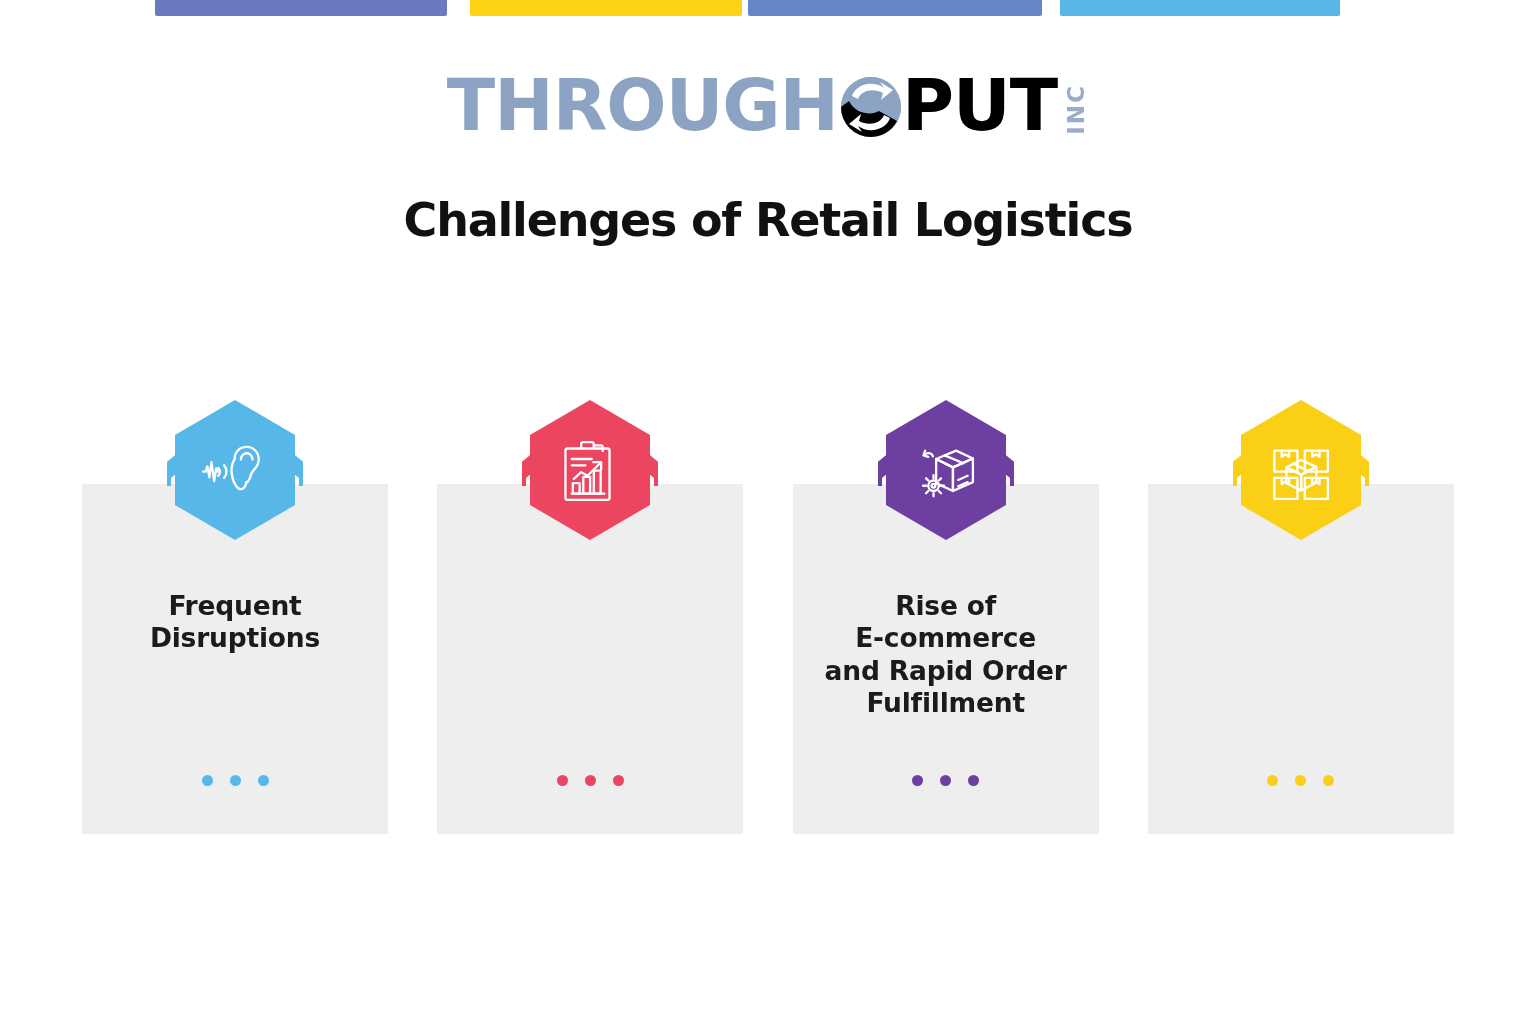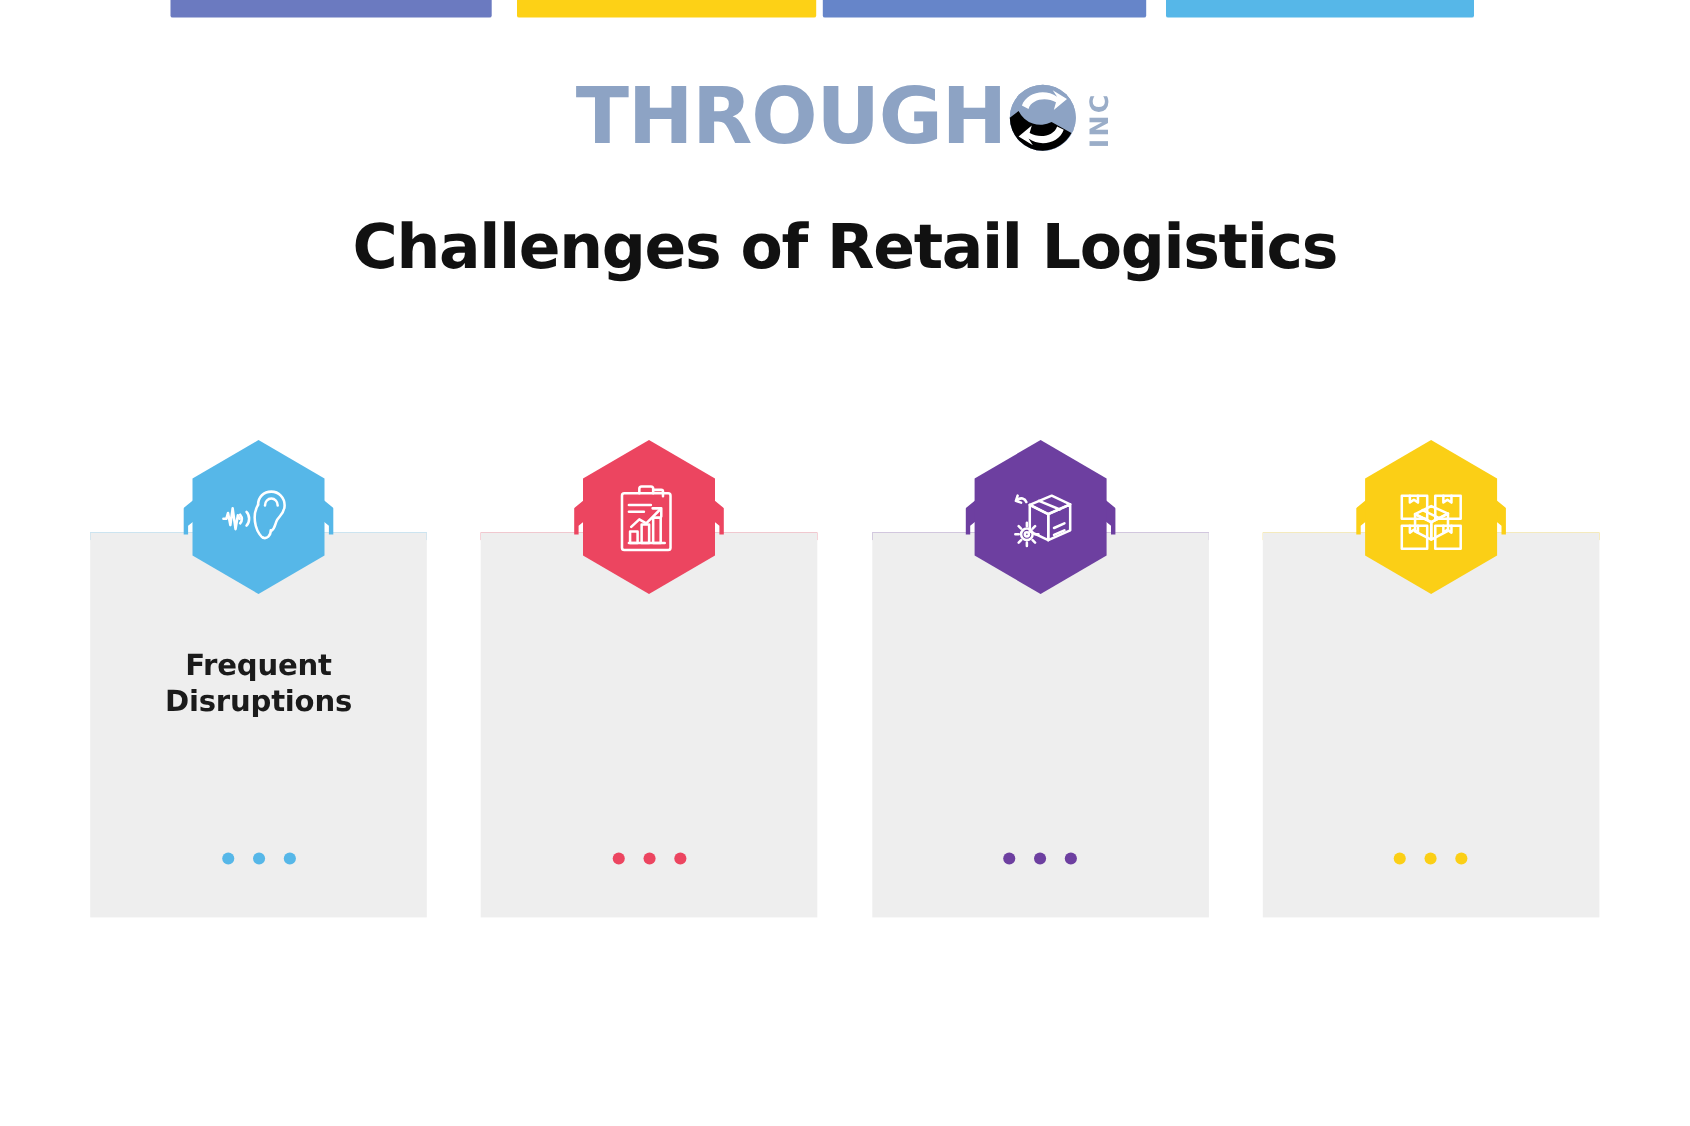--- a/index.html
+++ b/index.html
@@ -79,21 +79,21 @@
   }
 
   
   #heading {
     position: absolute;
     top: 196px;
     left: 0;
     width: 1536px;
     text-align: center;
     font-family: "DejaVu Sans", sans-serif;
-    font-size: 56px;
+    font-size: 46px;
     font-weight: 700;
     line-height: 1.06;
     letter-spacing: -1.2px;
     color: #111111;
   }
   #heading .hl { display: block; }
 
   
   #cards {
     position: absolute;
@@ -190,20 +190,21 @@
       <span id="logo-globe">
         <svg viewBox="0 0 72 72" xmlns="http://www.w3.org/2000/svg">
           <circle cx="36" cy="36" r="30" fill="#8da3c4"></circle>
           <path d="M36 6 A30 30 0 0 0 36 66 A30 30 0 0 0 36 6 Z" fill="#8da3c4"></path>
           <path d="M6 36 A30 30 0 0 0 36 66 A30 30 0 0 0 62 50 L44 40 A22 22 0 0 1 14 30 Z" fill="#000000"></path>
           <path d="M17 25 C21 13, 38 9, 49 17 L45 11 L58 19 L46 29 L48 22 C39 17, 26 19, 23 28 Z" fill="#ffffff"></path>
           <path d="M55 47 C51 59, 34 63, 23 55 L27 61 L14 53 L26 43 L24 50 C33 55, 46 53, 49 44 Z" fill="#ffffff"></path>
         </svg>
       </span>
 
+      <span class="logo-word logo-put">PUT</span>
       <span id="logo-inc">INC</span>
     </div>
   </div>
 
   <h1 id="heading">
     <span class="hl">Challenges of Retail Logistics</span>
   </h1>
 
   <div id="cards">
       <div class="card">
@@ -283,20 +284,24 @@
       <path d="M12.5 12 L11 16.5 L15.5 18"></path>
       <circle cx="20.5" cy="45.5" r="5"></circle>
       <circle cx="20.5" cy="45.5" r="1.8"></circle>
       <path d="M20.5 35.5 v3 M20.5 52.5 v3 M10.5 45.5 h3 M27.5 45.5 h3
                M13.4 38.4 l2.1 2.1 M25.5 50.5 l2.1 2.1
                M27.6 38.4 l-2.1 2.1 M15.5 50.5 l-2.1 2.1"></path>
     </g>
       </g>
     </svg>
         </div>
+        <div class="card-label">Rise of
+E-commerce
+and Rapid Order
+Fulfillment</div>
         <div class="card-dots">
           <span class="dot" style="background: rgb(109, 63, 160);"></span>
           <span class="dot" style="background: rgb(109, 63, 160);"></span>
           <span class="dot" style="background: rgb(109, 63, 160);"></span>
         </div>
       </div>
       <div class="card">
         <div class="card-rule" style="background: rgb(251, 207, 22);"></div>
         <div class="card-body"></div>
         <div class="hex-wrap">

